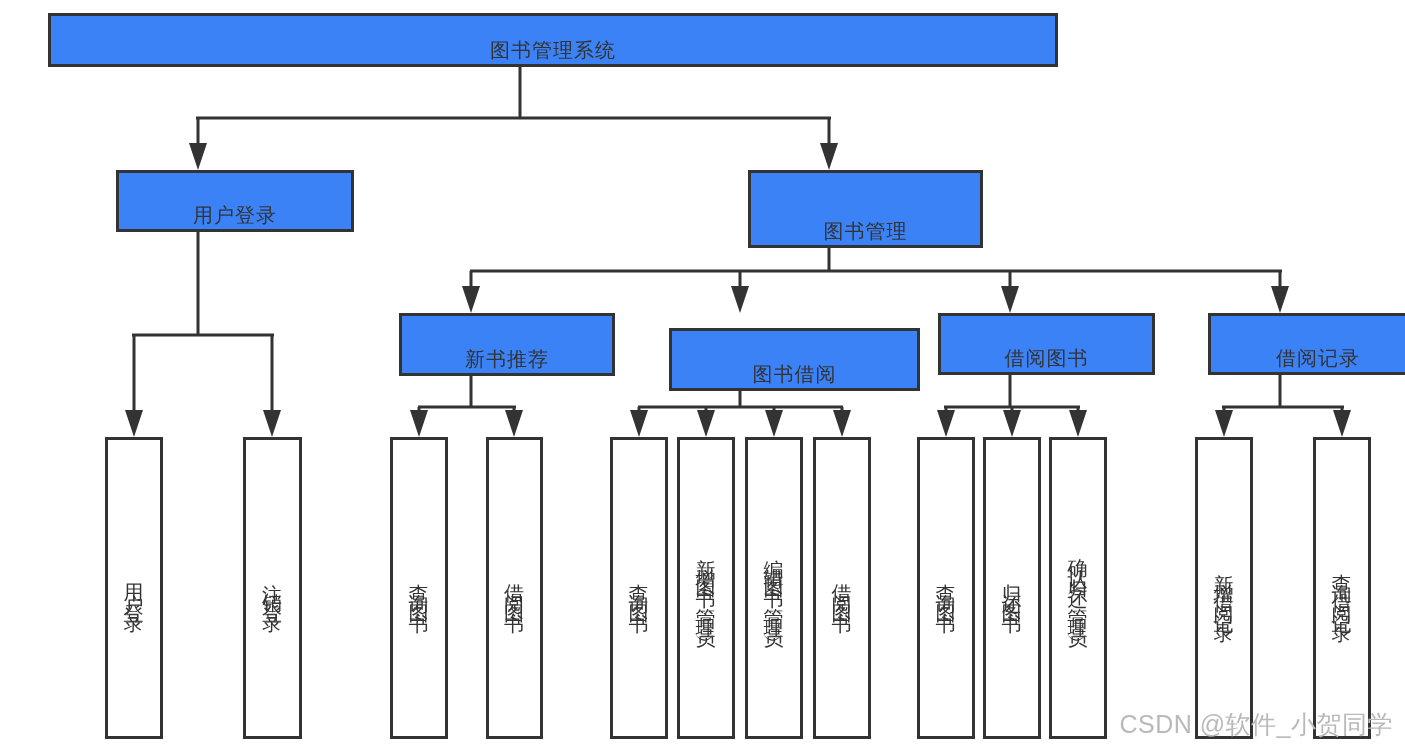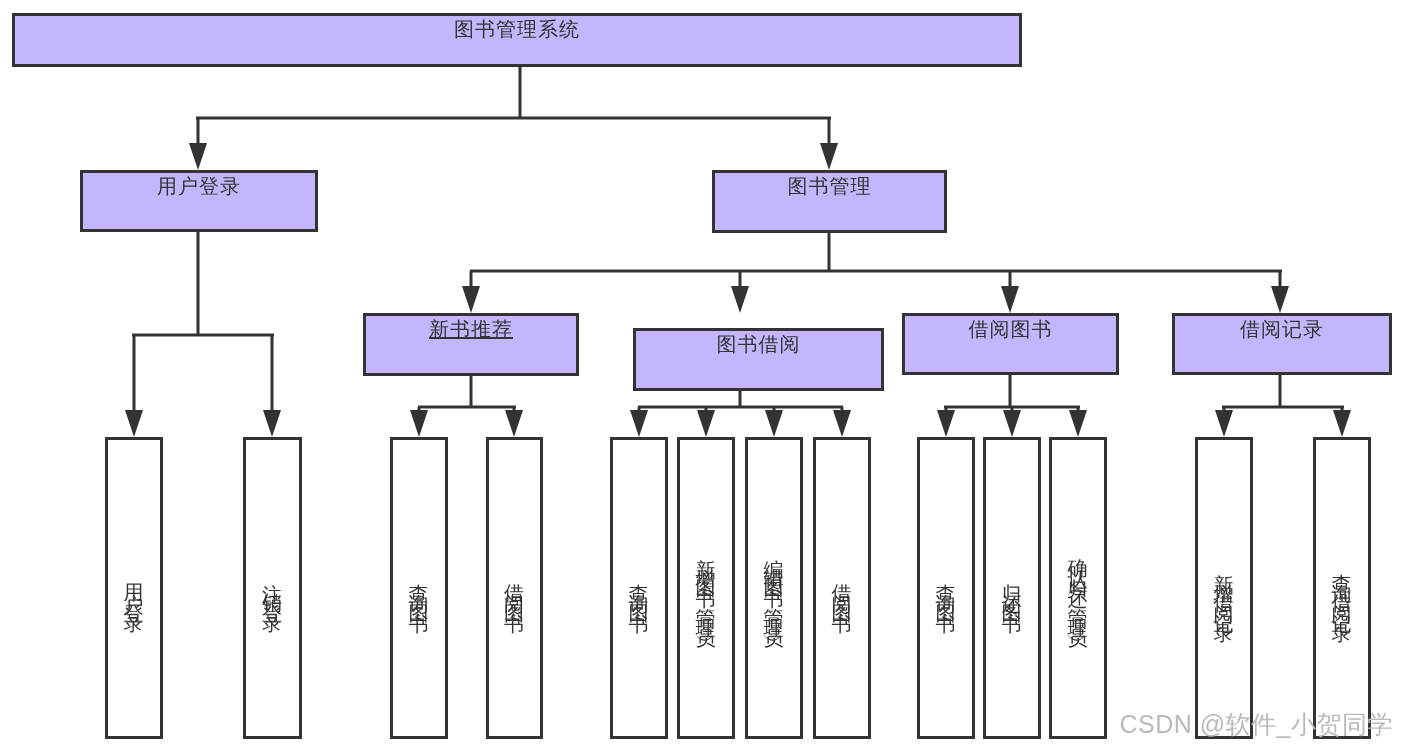--- a/index.html
+++ b/index.html
@@ -21,27 +21,28 @@
     left: 0; top: 0;
     width: 1405px;
     height: 747px;
     color: var(--line, #333333);
     pointer-events: none;
   }
   .node {
     position: absolute;
     box-sizing: border-box;
     border: 3px solid var(--line, #333333);
-    background: #c4b5fd;
+    background: #3b82f6;
     display: flex;
-    align-items: flex-start;
+    align-items: flex-end;
     justify-content: center;
     font-size: 20px;
     letter-spacing: 1px;
     white-space: nowrap;
+    margin-left: 36px;
   }
   .leaf {
     position: absolute;
     box-sizing: border-box;
     border: 3px solid var(--line, #333333);
     background: #ffffff;
     display: flex;
     align-items: center;
     justify-content: center;
   }
@@ -116,25 +117,25 @@
     </g>
   </svg>
 
   <div class="node" style="left:12px; top:13px; width:1010px; height:54px;">
     <span>图书管理系统</span>
   </div>
 
   <div class="node" style="left:80px; top:170px; width:238px; height:62px;">
     <span>用户登录</span>
   </div>
-  <div class="node" style="left:712px; top:170px; width:235px; height:63px;">
+  <div class="node" style="left:712px; top:170px; width:235px; height:78px;">
     <span>图书管理</span>
   </div>
 
-  <div class="node" style="left:363px; top:313px; width:216px; height:63px;text-decoration:underline;">
+  <div class="node" style="left:363px; top:313px; width:216px; height:63px;">
     <span>新书推荐</span>
   </div>
   <div class="node" style="left:633px; top:328px; width:251px; height:63px;">
     <span>图书借阅</span>
   </div>
   <div class="node" style="left:902px; top:313px; width:217px; height:62px;">
     <span>借阅图书</span>
   </div>
   <div class="node" style="left:1172px; top:313px; width:220px; height:62px;">
     <span>借阅记录</span>

